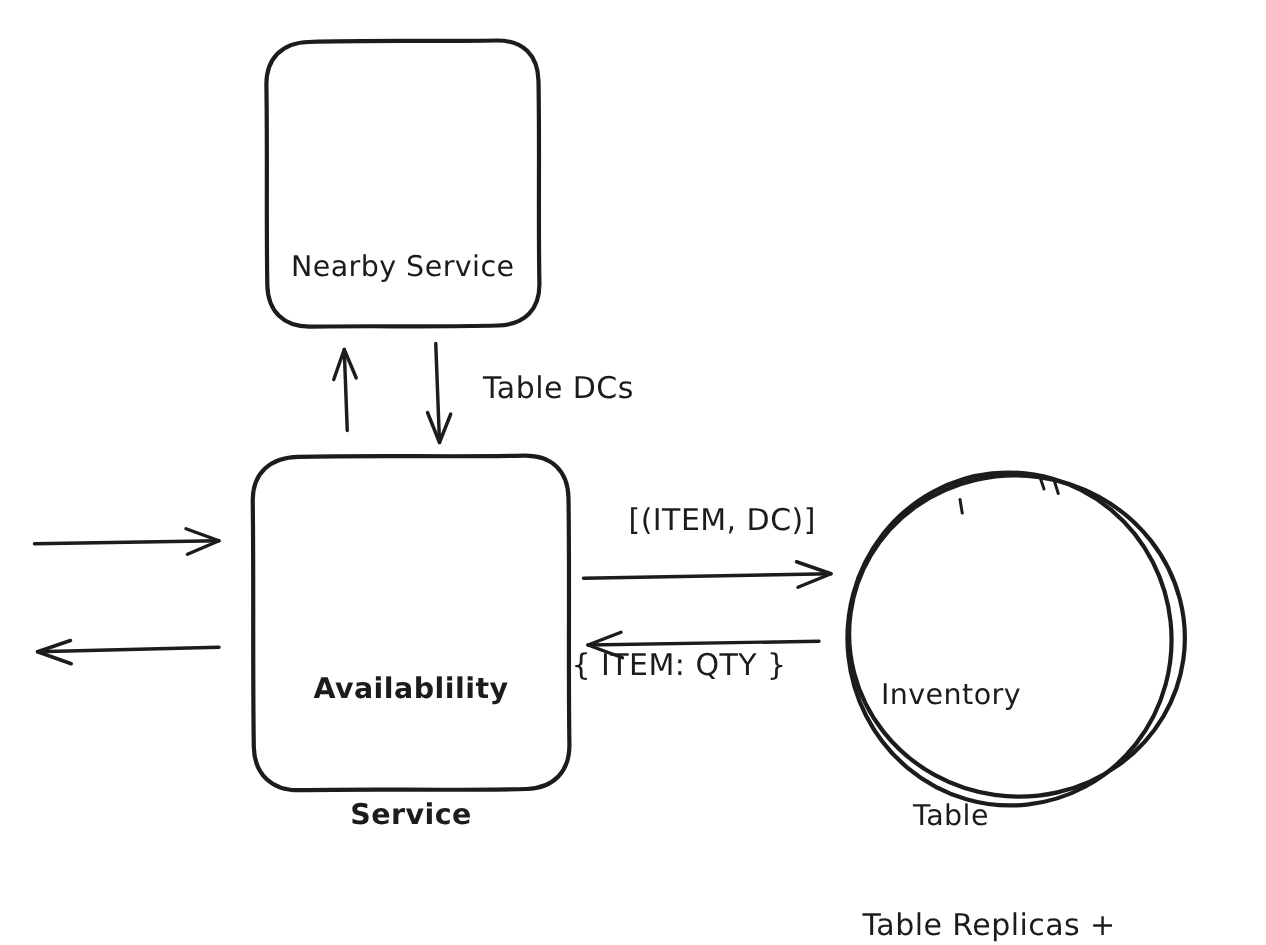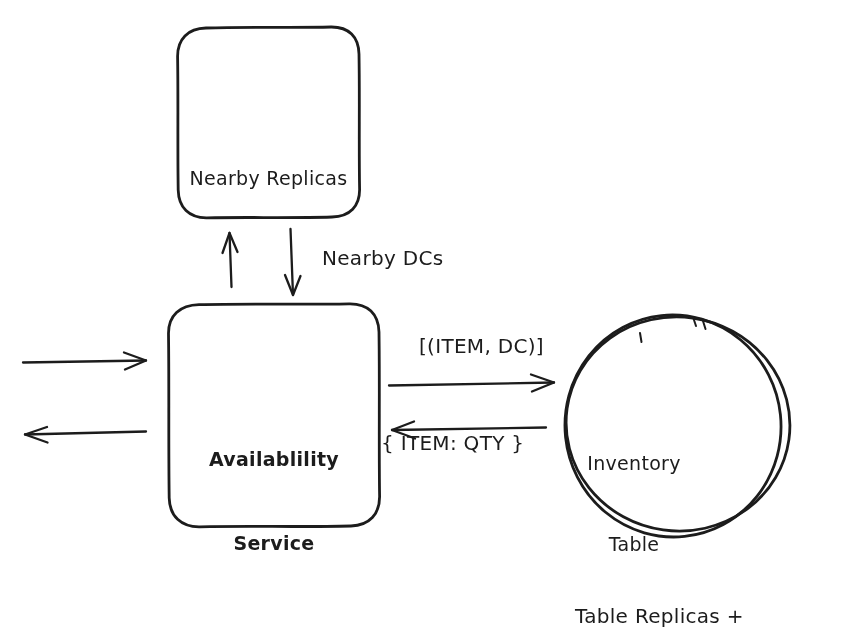--- a/index.html
+++ b/index.html
@@ -126,34 +126,34 @@
       <path class="arrow" d="M 554 382.5 L 531 374.5 M 554 382.5 L 532 391.5"></path>
     </g>
 
     <g>
       <path class="arrow" d="M 546 427.5 L 392 430"></path>
       <path class="arrow" d="M 392 430 L 414 421.5 M 392 430 L 415 438.5"></path>
     </g>
   </svg>
 
   <div class="label node-label" id="nearby-label">
-    <span class="line">Nearby Replicas</span>
+    <span class="line">Nearby Service</span>
   </div>
 
   <div class="label node-label" id="availability-label">
     <span class="line">Availablility</span>
     <span class="line">Service</span>
   </div>
 
   <div class="label node-label" id="inventory-label">
     <span class="line">Inventory</span>
     <span class="line">Table</span>
   </div>
 
-  <div class="label edge-label" id="nearby-dcs-label">Nearby DCs</div>
+  <div class="label edge-label" id="nearby-dcs-label">Table DCs</div>
 
   <div class="label edge-label" id="item-dc-label">[(ITEM, DC)]</div>
 
   <div class="label edge-label" id="item-qty-label">{ ITEM: QTY }</div>
 
   <div class="label edge-label" id="replicas-note">
     <span class="line">Table Replicas +</span>
     
   </div>
 

